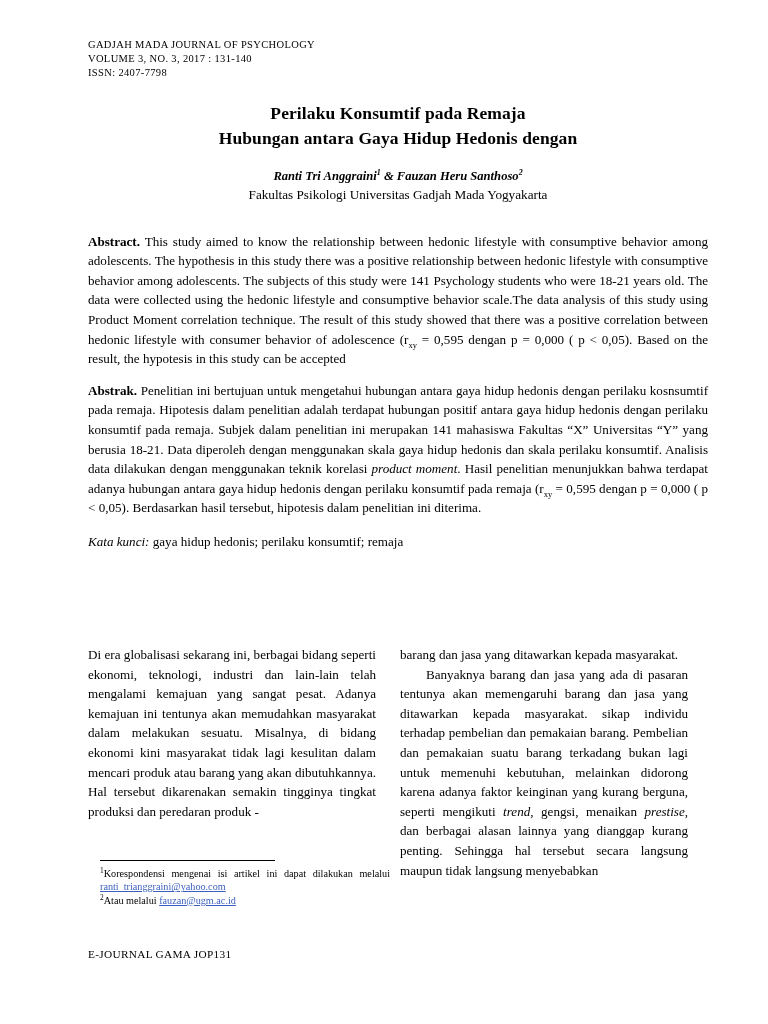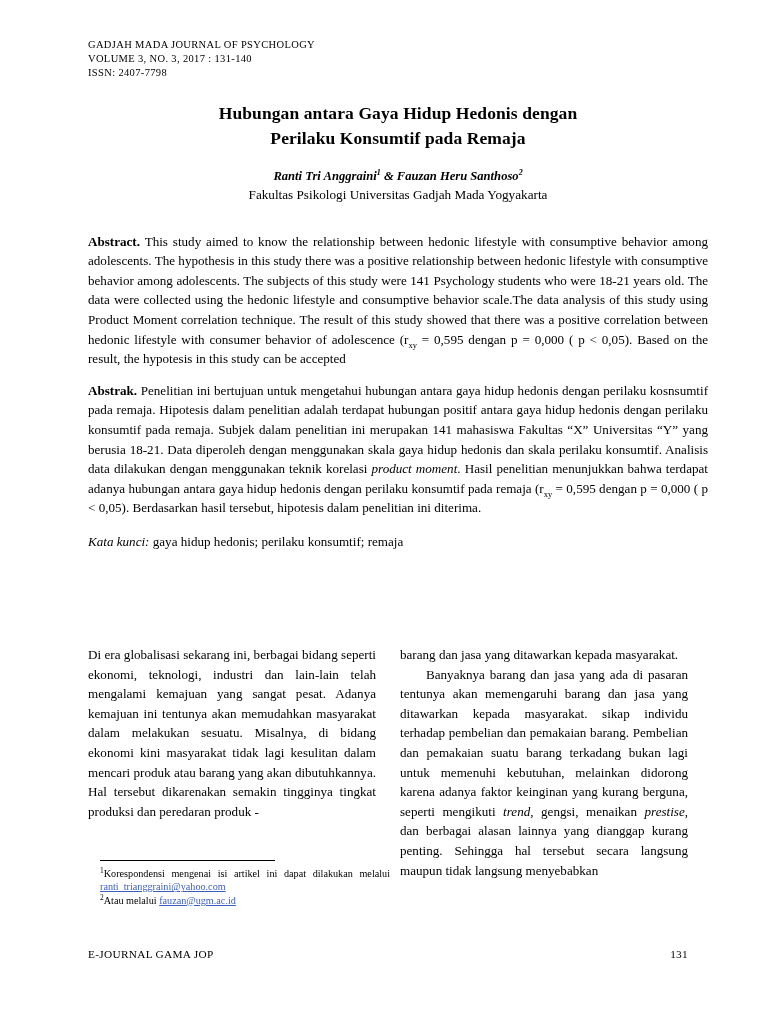--- a/index.html
+++ b/index.html
@@ -138,40 +138,39 @@
     text-decoration: underline;
   }
 
   
   .footer {
     position: absolute;
     left: 88px;
     right: 80px;
     top: 948px;
     display: flex;
-    justify-content: space-between;
     align-items: baseline;
     font-size: 11.3px;
     letter-spacing: 0.3px;
   }
 </style>
 </head>
 <body>
 
 <div class="page">
 
   <div class="journal-head">
     <div>GADJAH MADA JOURNAL OF PSYCHOLOGY</div>
     <div>VOLUME 3, NO. 3, 2017 : 131-140</div>
     <div>ISSN: 2407-7798</div>
   </div>
 
   <div class="title-block">
+    <div class="title-line">Perilaku Konsumtif pada Remaja</div>
     <div class="title-line">Hubungan antara Gaya Hidup Hedonis dengan</div>
-    <div class="title-line">Perilaku Konsumtif pada Remaja</div>
   </div>
 
   <div class="authors-block">
     <div class="authors"><span>Ranti Tri Anggraini</span><sup class="fn">1</sup><span> &amp; </span><span>Fauzan Heru Santhoso</span><sup class="fn">2</sup></div>
     <div class="affiliation">Fakultas Psikologi Universitas Gadjah Mada Yogyakarta</div>
   </div>
 
   <div class="abstract-block"><span class="lead">Abstract.</span><span> This study aimed to know the relationship between hedonic lifestyle with consumptive behavior among adolescents. The hypothesis in this study there was a positive relationship between hedonic lifestyle with consumptive behavior among adolescents. The subjects of this study were 141 Psychology students who were 18-21 years old. The data were collected using the hedonic lifestyle and consumptive behavior scale.The data analysis of this study using Product Moment correlation technique. The result of this study showed that there was a positive correlation between hedonic lifestyle with consumer behavior of adolescence (r</span><sub class="sb">xy</sub><span> = 0,595 dengan p = 0,000 ( p &lt; 0,05). Based on the result, the hypotesis in this study can be accepted</span></div>
 
 

